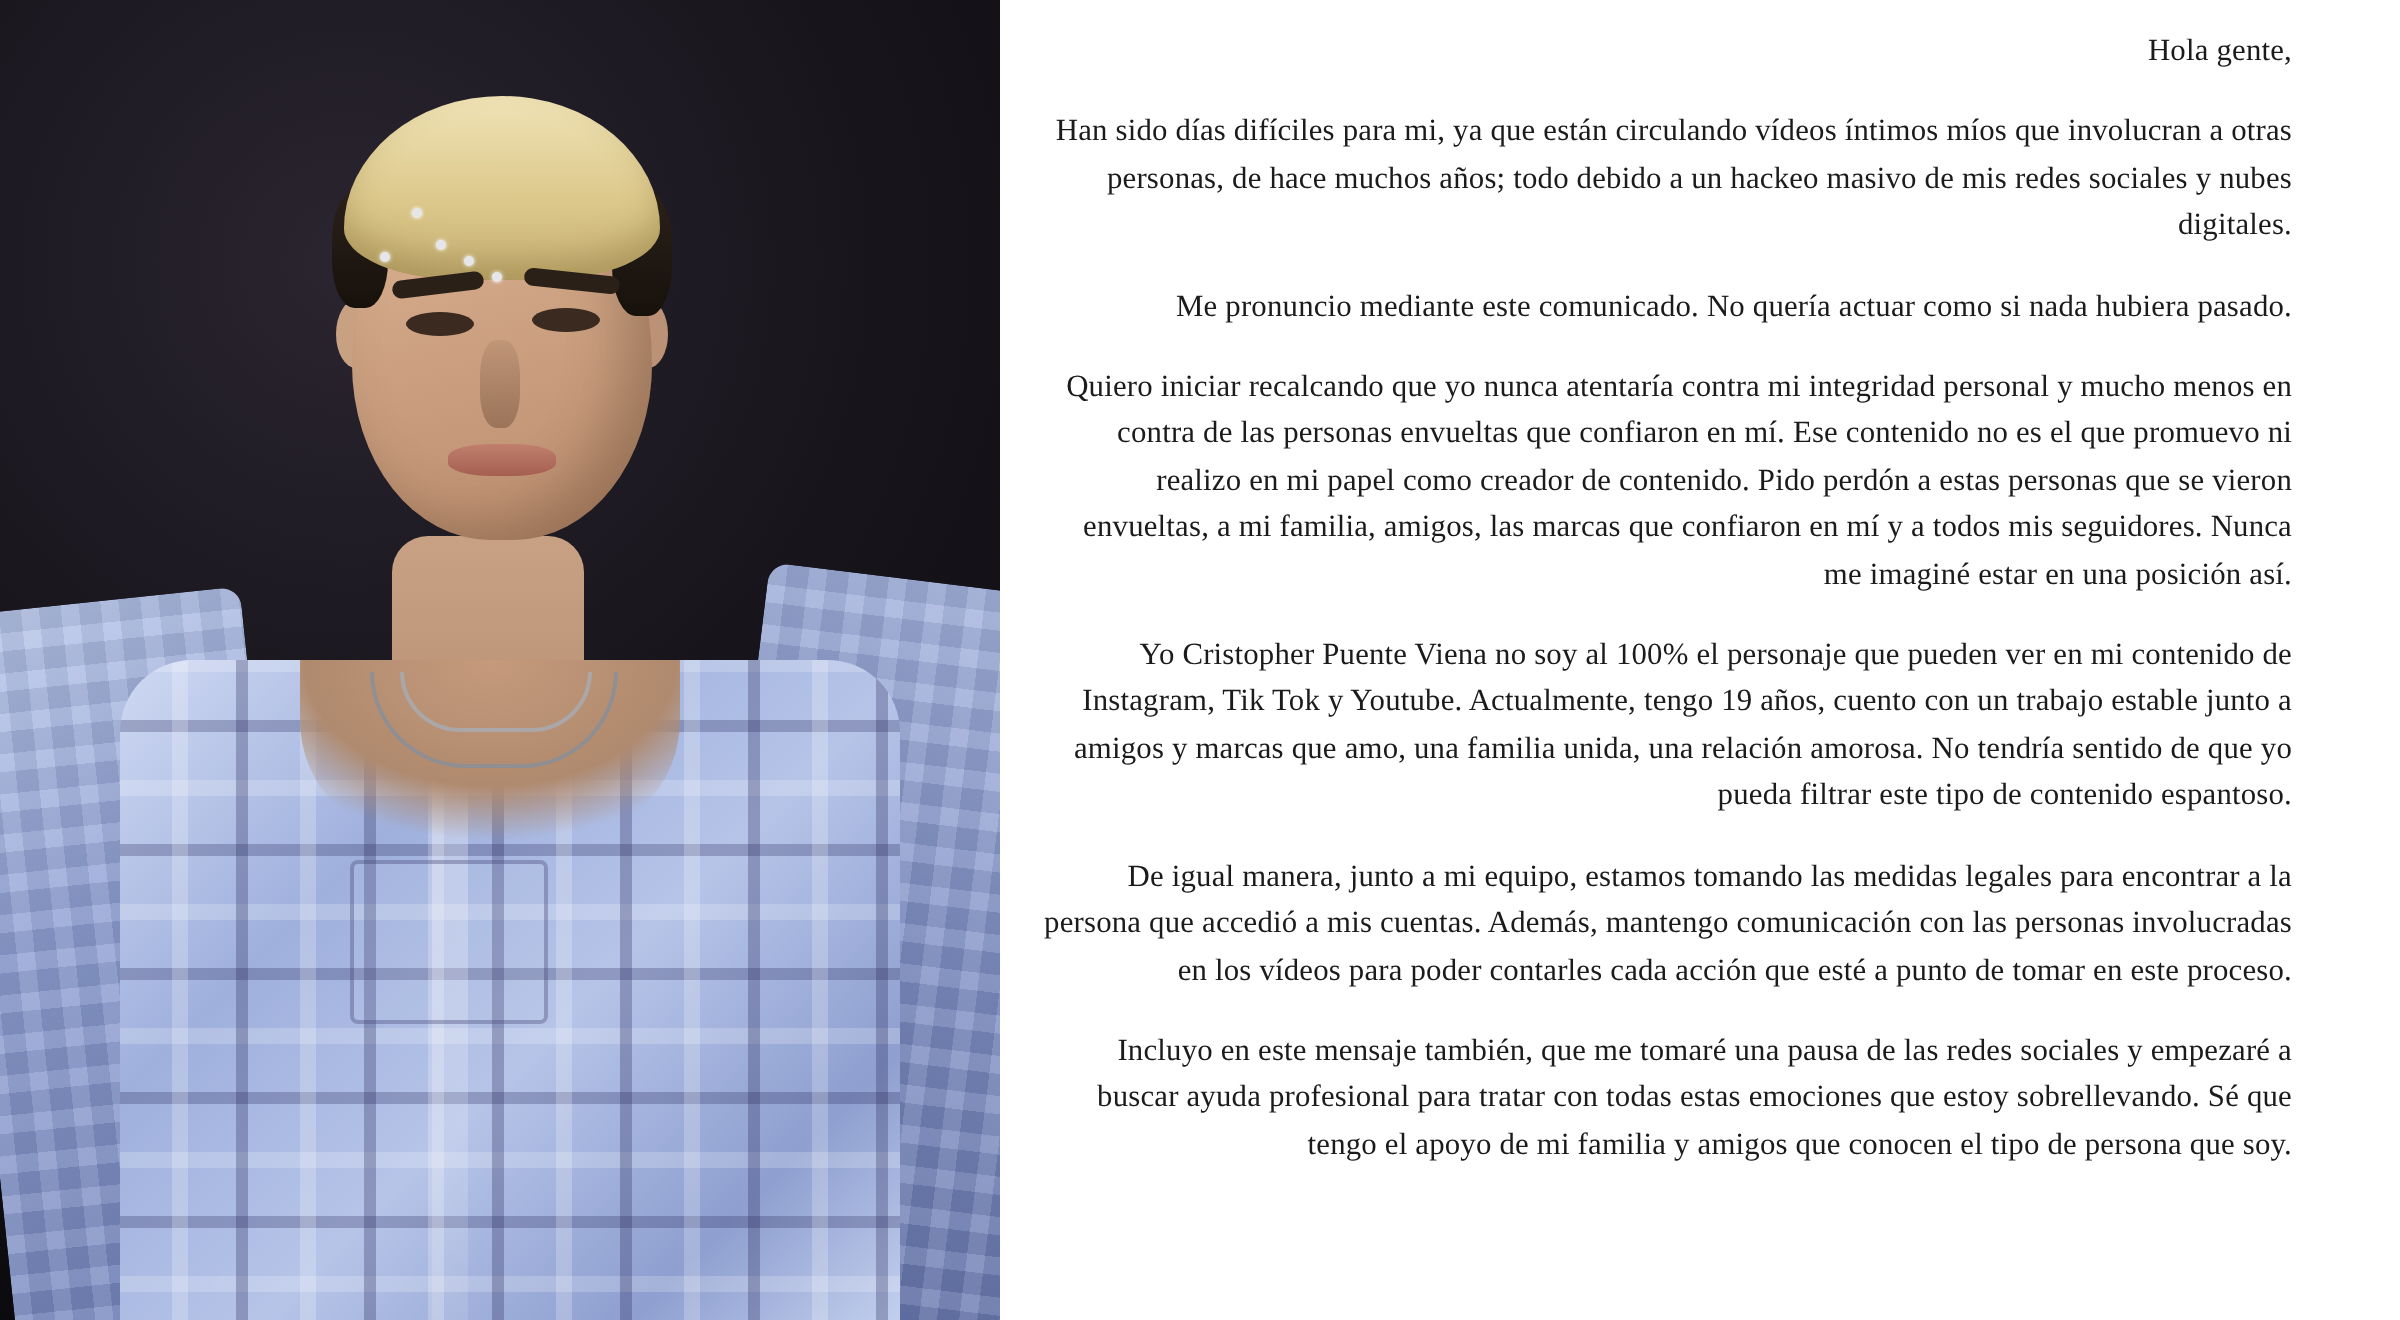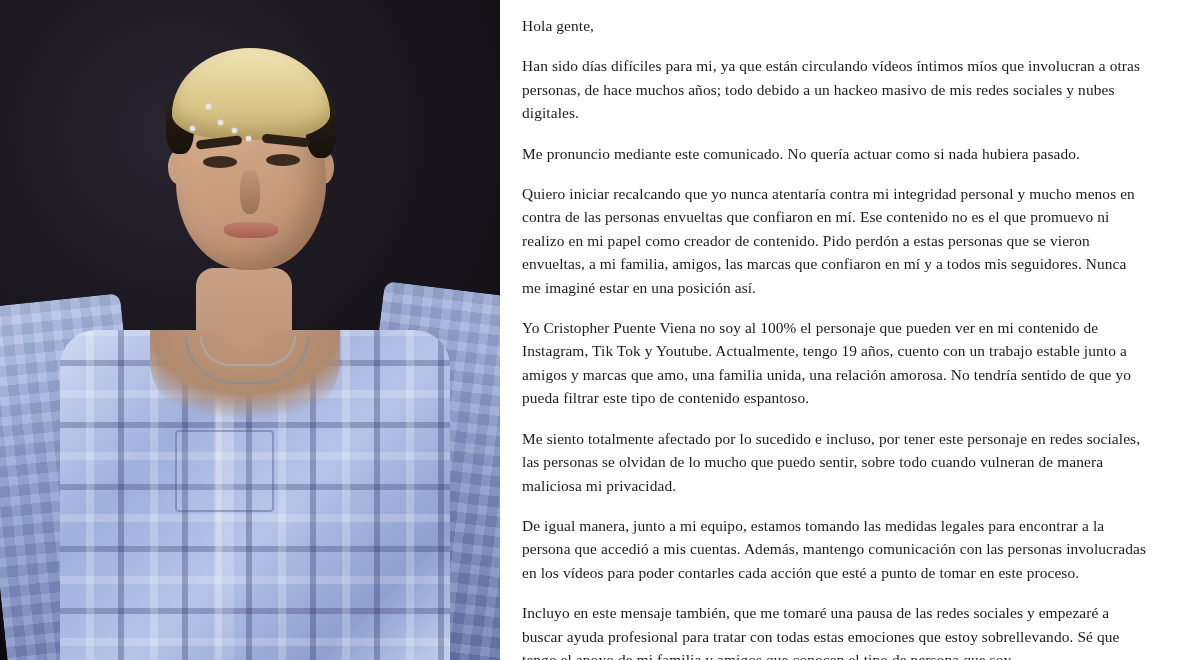--- a/index.html
+++ b/index.html
@@ -195,20 +195,21 @@
   .p4 { left:206px; top:104px; }
   .p5 { left:190px; top:126px; }
 
   
   .text-pane {
     flex: 1 1 auto;
     padding: 14px 54px 10px 22px;
     box-sizing: border-box;
     color: #1b1b1b;
     overflow: hidden;
+    text-align: right;
   }
   .text-pane p {
     margin: 0 0 17px 0;
     font-size: 15.4px;
     line-height: 1.52;
     letter-spacing: 0.1px;
     font-family: "Liberation Serif", serif;
   }
 </style>
 </head>
@@ -246,19 +247,18 @@
       <div class="piercing p3"></div>
     </div>
   </div>
 
   <div class="text-pane">
     <p>Hola gente,</p>
     <p>Han sido días difíciles para mi, ya que están circulando vídeos íntimos míos que involucran a otras personas, de hace muchos años; todo debido a un hackeo masivo de mis redes sociales y nubes digitales.</p>
     <p>Me pronuncio mediante este comunicado. No quería actuar como si nada hubiera pasado.</p>
     <p>Quiero iniciar recalcando que yo nunca atentaría contra mi integridad personal y mucho menos en contra de las personas envueltas que confiaron en mí. Ese contenido no es el que promuevo ni realizo en mi papel como creador de contenido. Pido perdón a estas personas que se vieron envueltas, a mi familia, amigos, las marcas que confiaron en mí y a todos mis seguidores. Nunca me imaginé estar en una posición así.</p>
     <p>Yo Cristopher Puente Viena no soy al 100% el personaje que pueden ver en mi contenido de Instagram, Tik Tok y Youtube. Actualmente, tengo 19 años, cuento con un trabajo estable junto a amigos y marcas que amo, una familia unida, una relación amorosa. No tendría sentido de que yo pueda filtrar este tipo de contenido espantoso.</p>
-    <p>Me siento totalmente afectado por lo sucedido e incluso, por tener este personaje en redes sociales, las personas se olvidan de lo mucho que puedo sentir, sobre todo cuando vulneran de manera maliciosa mi privacidad.</p>
     <p>De igual manera, junto a mi equipo, estamos tomando las medidas legales para encontrar a la persona que accedió a mis cuentas. Además, mantengo comunicación con las personas involucradas en los vídeos para poder contarles cada acción que esté a punto de tomar en este proceso.</p>
     <p>Incluyo en este mensaje también, que me tomaré una pausa de las redes sociales y empezaré a buscar ayuda profesional para tratar con todas estas emociones que estoy sobrellevando. Sé que tengo el apoyo de mi familia y amigos que conocen el tipo de persona que soy.</p>
 
   </div>
 
 </div>
 
 </body></html>

